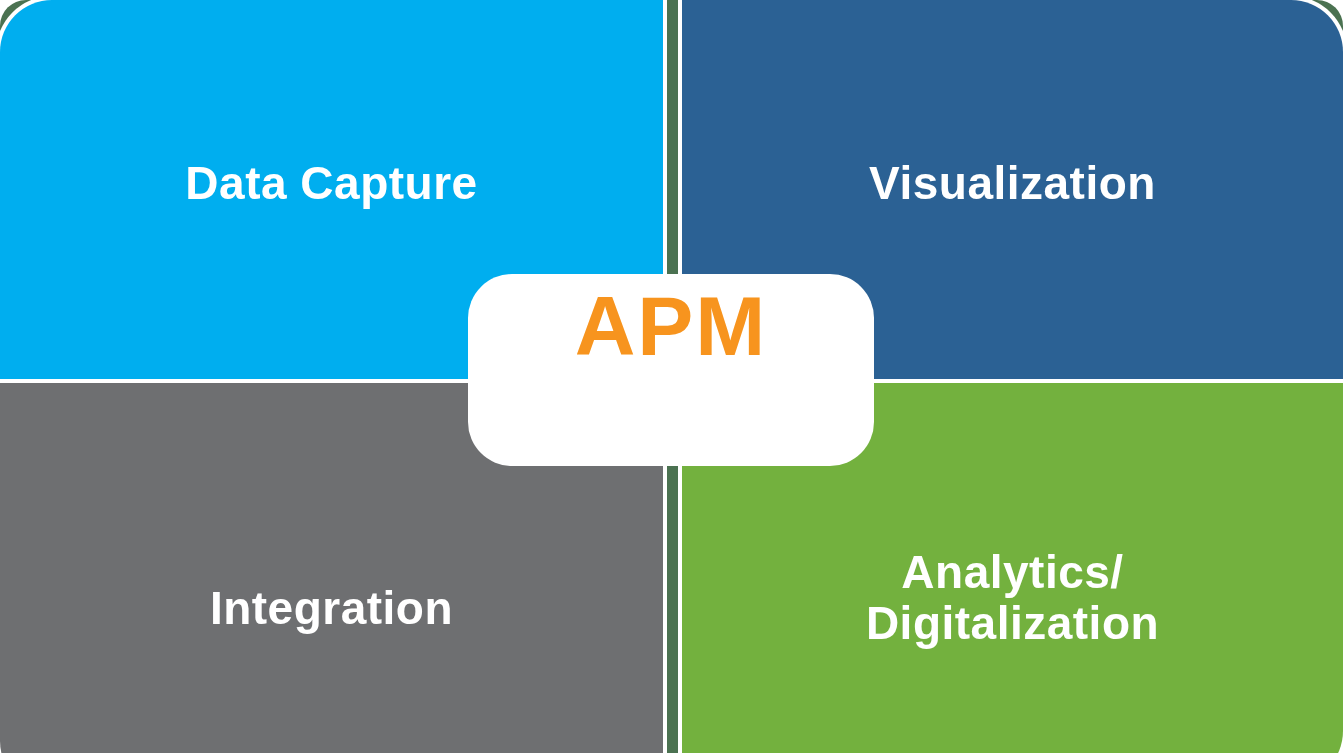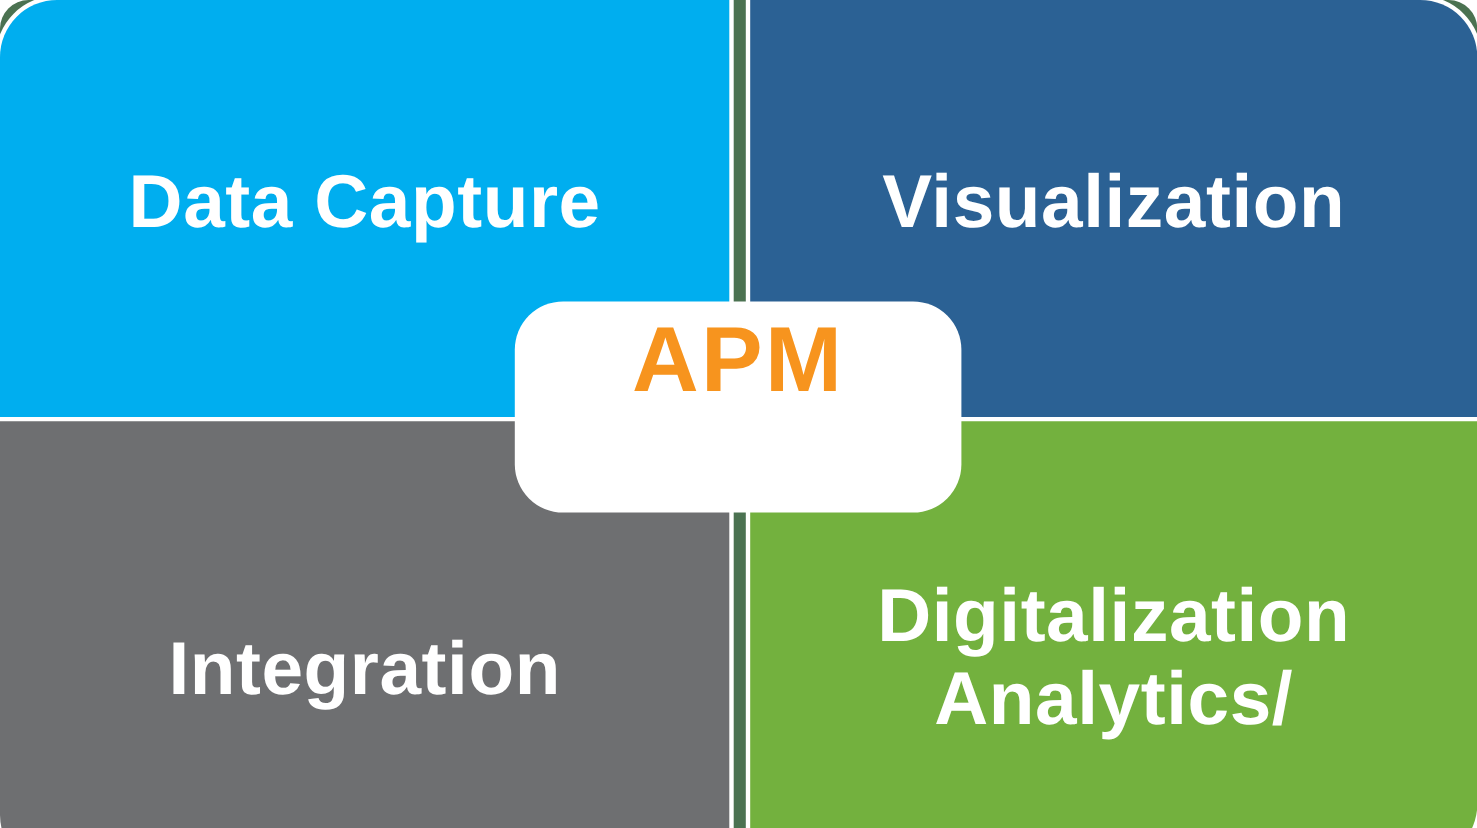--- a/index.html
+++ b/index.html
@@ -21,21 +21,21 @@
     border-radius: 26px;
   }
   .quad {
     position: absolute;
     display: flex;
     align-items: center;
     justify-content: center;
     box-shadow: 0 0 0 4px #ffffff;
     color: #ffffff;
     font-weight: 700;
-    font-size: 68px;
+    font-size: 46px;
     text-align: center;
     line-height: 1.1;
   }
   .quad .label { letter-spacing: 0.5px; }
   .q-tl {
     left: 0; top: 0; width: 663px; height: 367px;
     border-radius: 52px 0 0 0;
     padding-bottom: 44px;
   }
   .q-tr {
@@ -86,22 +86,22 @@
   <div class="quad q-tr" style="background: rgb(43, 97, 148);">
     <div class="label">Visualization</div>
   </div>
 
   <div class="quad q-bl" style="background: rgb(110, 111, 113);">
     <div class="label">Integration</div>
   </div>
 
   <div class="quad q-br" style="background: rgb(115, 177, 62);">
     <div class="label two-line">
+      <span>Analytics/</span>
       <span>Digitalization</span>
-      <span>Analytics/</span>
     </div>
   </div>
 
   <div class="center-box">
     <div class="label" style="color: rgb(247, 148, 30);">APM</div>
   </div>
 
 </div>
 
 </body></html>

